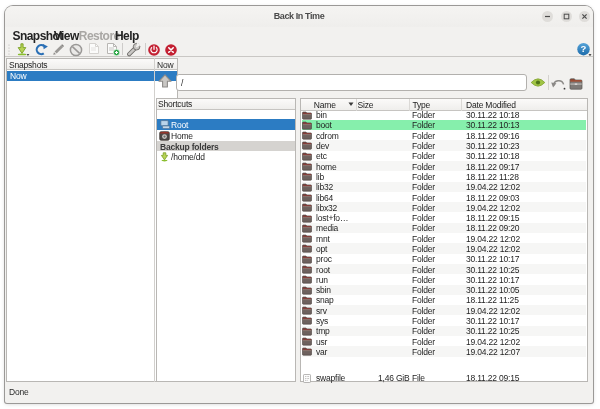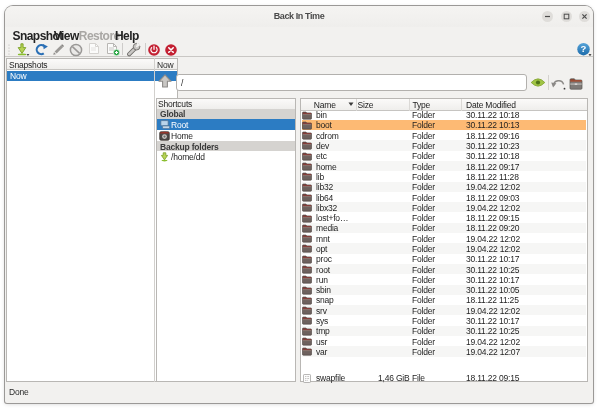--- a/index.html
+++ b/index.html
@@ -159,23 +159,20 @@
     <path d="M1 2.8 Q1 1.8 2 1.8 L5.4 1.8 L6.4 3 L12 3 Q13 3 13 4 L13 11.2 Q13 12.2 12 12.2 L2 12.2 Q1 12.2 1 11.2 Z" fill="#7e7a77" stroke="#58544f" stroke-width="0.7"></path>
     <path d="M1.3 3.2 L12.7 3.2 L12.7 4.6 L1.3 4.6 Z" fill="#a8482a"></path>
     <path d="M1.3 2.2 L5.2 2.2 L6 3.2 L1.3 3.2 Z" fill="#8a3c26"></path>
     <path d="M1.3 6.2 L12.7 6.2 L12.7 8 L1.3 8 Z" fill="#aaa6a2"></path>
     <rect x="5.8" y="6.6" width="2.4" height="1" fill="#f4f2f0"></rect>
   </svg>
   <div class="panel" style="left:151px;top:91.5px;width:139.5px;height:284.5px;">
     <div class="phead">
         <span style="left:1px;">Shortcuts</span>
       </div>
-    <div class="srow hdr" style="top:10.2px;">
-        <span class="lbl" style="left:3px;">Global</span>
-      </div>
     <div class="srow sel" style="top:20.9px;">
       <svg style="left:2.5px;top:1px;" width="10" height="9" viewBox="0 0 10 9">
           <rect x="0.8" y="0.6" width="7.4" height="5.2" rx="0.8" fill="#b9d4ea" stroke="#4a7094" stroke-width="0.8"></rect>
           <rect x="2.6" y="6" width="7" height="2.4" rx="0.6" fill="#cfe0ef" stroke="#4a7094" stroke-width="0.7"></rect>
         </svg>
       <span class="lbl" style="left:14px;">Root</span>
       </div>
     <div class="srow" style="top:31.6px;">
       <svg style="left:2px;top:0.7px;" width="11" height="10" viewBox="0 0 11 10">
           <rect x="0.7" y="0.7" width="9.6" height="8.6" rx="1.4" fill="#4c4846" stroke="#39302d" stroke-width="0.7"></rect>
@@ -213,21 +210,21 @@
         <svg class="fic" width="10" height="9" viewBox="0 0 10 9">
           <path d="M0.5 1.8 Q0.5 1 1.3 1 L4 1 L4.8 1.9 L8.8 1.9 Q9.5 1.9 9.5 2.7 L9.5 7.5 Q9.5 8.2 8.8 8.2 L1.3 8.2 Q0.5 8.2 0.5 7.5 Z" fill="#6d615e" stroke="#4a403d" stroke-width="0.6"></path>
           <path d="M0.8 2.1 L9.2 2.1 L9.2 3.4 L0.8 3.4 Z" fill="#8a3c38"></path>
           <path d="M0.8 1.5 L3.9 1.5 L4.6 2.1 L0.8 2.1 Z" fill="#74322e"></path>
           <path d="M0.8 3.4 L9.2 3.4 L9.2 4.1 L0.8 4.1 Z" fill="#93867f"></path>
         </svg>
         <span class="c-name">bin</span>
         <span class="c-type">Folder</span>
         <span class="c-date">30.11.22 10:18</span>
       </div>
-<div class="frow" style="top:21.39px;background:#fdba74;">
+<div class="frow" style="top:21.39px;background:#86efac;">
         <svg class="fic" width="10" height="9" viewBox="0 0 10 9">
           <path d="M0.5 1.8 Q0.5 1 1.3 1 L4 1 L4.8 1.9 L8.8 1.9 Q9.5 1.9 9.5 2.7 L9.5 7.5 Q9.5 8.2 8.8 8.2 L1.3 8.2 Q0.5 8.2 0.5 7.5 Z" fill="#6d615e" stroke="#4a403d" stroke-width="0.6"></path>
           <path d="M0.8 2.1 L9.2 2.1 L9.2 3.4 L0.8 3.4 Z" fill="#8a3c38"></path>
           <path d="M0.8 1.5 L3.9 1.5 L4.6 2.1 L0.8 2.1 Z" fill="#74322e"></path>
           <path d="M0.8 3.4 L9.2 3.4 L9.2 4.1 L0.8 4.1 Z" fill="#93867f"></path>
         </svg>
         <span class="c-name">boot</span>
         <span class="c-type">Folder</span>
         <span class="c-date">30.11.22 10:13</span>
       </div>

